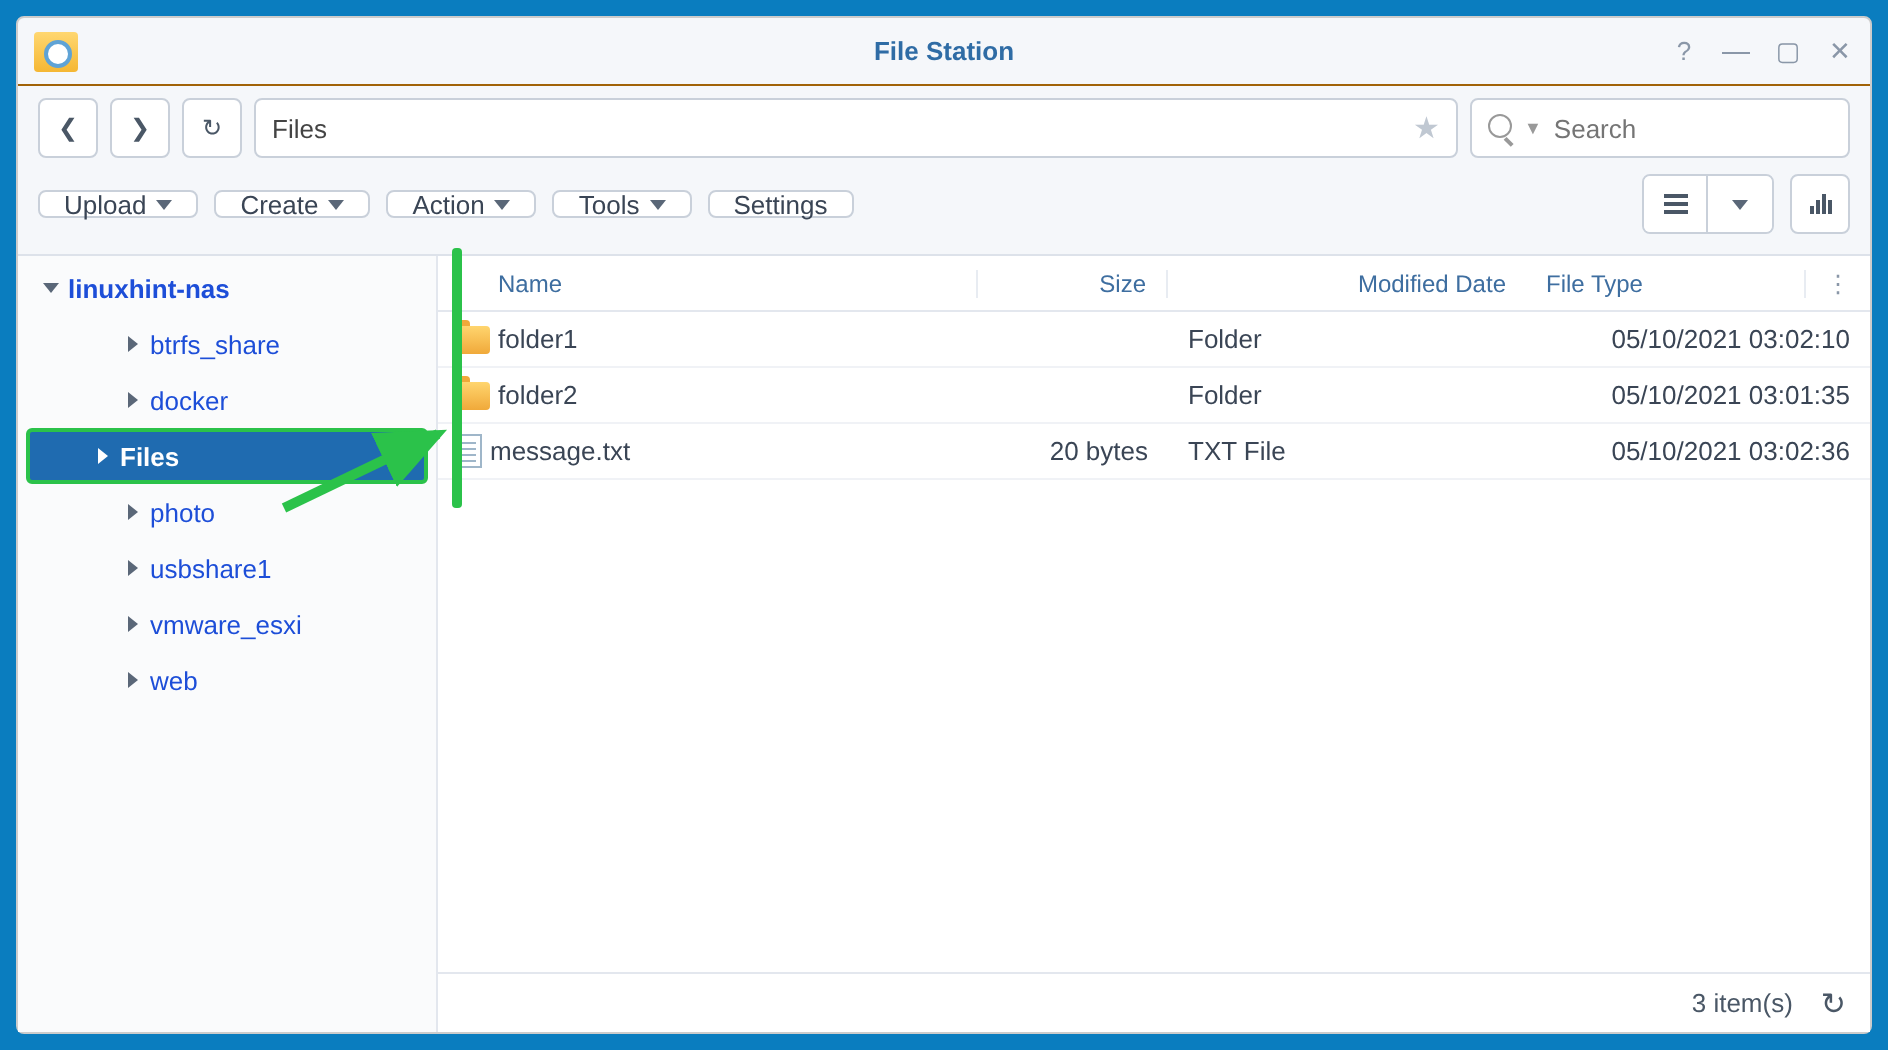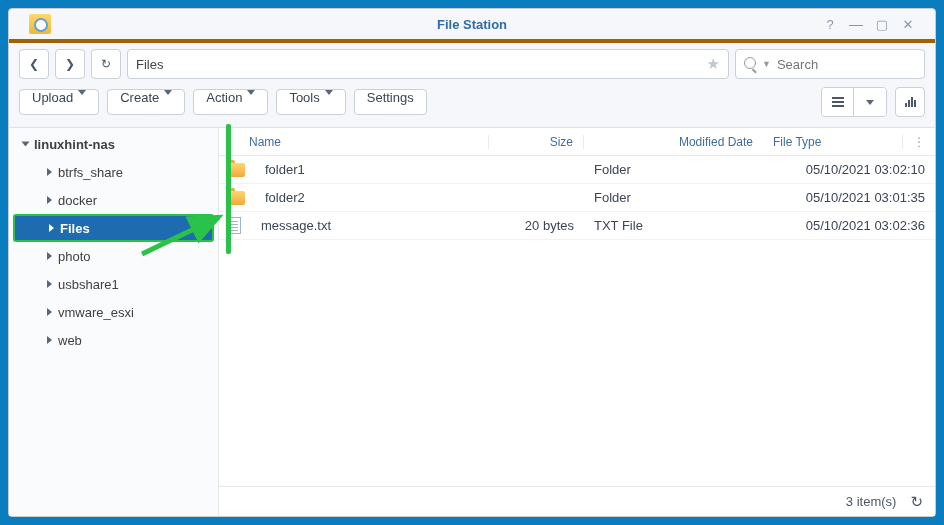--- a/index.html
+++ b/index.html
@@ -1,70 +1,70 @@
 <!DOCTYPE html>
 <html><head>
 <meta charset="utf-8">
 <style>
 * { box-sizing: border-box; margin: 0; padding: 0; font-family: -apple-system, "Segoe UI", Arial, sans-serif; }
 body { background: #0a7dbf; padding: 8px; width: 944px; height: 525px; overflow: hidden; }
 .window { background: #f5f7fa; border: 1px solid #ccc; border-radius: 4px; height: 100%; display: flex; flex-direction: column; position: relative; }
-.titlebar { height: 34px; display: flex; align-items: center; padding: 0 20px; border-bottom: 4px solid #a16207; position: relative; justify-content: flex-end; }
+.titlebar { height: 34px; display: flex; align-items: center; padding: 0 8px; border-bottom: 1px solid #a16207; position: relative; justify-content: flex-end; }
 .app-icon { width: 22px; height: 20px; background: linear-gradient(#ffd770, #f5b733); border-radius: 2px; position: relative; margin-right: 8px; }
 .app-icon::after { content: ""; position: absolute; width: 10px; height: 10px; border: 2px solid #5fa3d6; border-radius: 50%; top: 4px; left: 5px; background: #fff; }
 .title { position: absolute; left: 50%; transform: translateX(-50%); font-weight: bold; color: #2f6ca5; font-size: 13px; }
 .win-controls { margin-left: auto; display: flex; gap: 12px; color: #8a97a8; font-size: 13px; }
 .win-controls span { cursor: pointer; display: inline-block; width: 14px; text-align: center; }
 .min-line { border-top: 1px solid #8a97a8; width: 10px; display: inline-block; vertical-align: middle; }
 
 .toolbar1 { display: flex; align-items: center; padding: 6px 10px; gap: 6px; }
 .sqbtn { width: 30px; height: 30px; border: 1px solid #c9d0da; background: #fff; border-radius: 4px; display: flex; align-items: center; justify-content: center; color: #4a5766; cursor: pointer; font-size: 12px; }
 .pathbox { flex: 1; height: 30px; border: 1px solid #c9d0da; background: #fff; border-radius: 4px; display: flex; align-items: center; padding: 0 8px; color: #444; font-size: 13px; }
 .pathbox .star { margin-left: auto; color: #c0c8d2; font-size: 15px; }
 .searchbox { width: 190px; height: 30px; border: 1px solid #c9d0da; background: #fff; border-radius: 4px; display: flex; align-items: center; padding: 0 8px; color: #999; font-size: 13px; gap: 6px; }
 .searchbox input { border: none; outline: none; flex: 1; font-size: 13px; color: #444; background: transparent; }
 .search-ic::before { content: ""; display: inline-block; width: 10px; height: 10px; border: 1.5px solid #999; border-radius: 50%; }
 .search-ic { position: relative; width: 14px; height: 14px; }
 .search-ic::after { content: ""; position: absolute; width: 5px; height: 1.5px; background: #999; transform: rotate(45deg); bottom: 0; right: -1px; }
 
 .toolbar2 { display: flex; align-items: center; padding: 2px 10px 10px; gap: 8px; }
-.btn { height: 26px; border: 1px solid #c9d0da; background: #fff; border-radius: 4px; display: flex; padding: 0 12px; color: #3a4555; cursor: pointer; font-size: 13px; gap: 5px; }
+.btn { height: 14px; border: 1px solid #c9d0da; background: #fff; border-radius: 4px; display: flex; align-items: center; padding: 0 12px; color: #3a4555; cursor: pointer; font-size: 13px; gap: 5px; }
 .caret-down { width: 0; height: 0; border-left: 4px solid transparent; border-right: 4px solid transparent; border-top: 5px solid #5a6778; }
 .spacer { flex: 1; }
 .viewtoggle { display: flex; border: 1px solid #c9d0da; border-radius: 4px; overflow: hidden; height: 30px; }
 .vt-cell { width: 32px; display: flex; align-items: center; justify-content: center; background: #fff; cursor: pointer; border-right: 1px solid #c9d0da; font-size: 12px; color: #4a5766; }
 .vt-cell:last-child { border-right: none; }
 .lines-ic { display: flex; flex-direction: column; gap: 2px; }
 .lines-ic span { width: 12px; height: 2px; background: #4a5766; display: block; }
 .sort-ic { display: flex; gap: 1px; align-items: flex-end; }
 .sort-ic span { width: 2px; background: #4a5766; display: block; }
 .sort-ic span:nth-child(1){height:4px}.sort-ic span:nth-child(2){height:7px}.sort-ic span:nth-child(3){height:10px}.sort-ic span:nth-child(4){height:7px}
 
 .content { flex: 1; display: flex; border-top: 1px solid #dde2ea; overflow: hidden; }
 .sidebar { width: 210px; border-right: 1px solid #e3e7ee; background: #fafbfc; padding-top: 2px; overflow-y: auto; }
-.tree-item { display: flex; align-items: center; height: 28px; padding-left: 14px; font-size: 13px; color: #404040; cursor: pointer; gap: 6px; }
+.tree-item { display: flex; align-items: center; height: 28px; padding-left: 14px; font-size: 13px; color: #1d4ed8; cursor: pointer; gap: 6px; }
 .tree-item.root { font-weight: bold; }
-.tree-item.child { padding-left: 38px; }
+.tree-item.child { padding-left: 55px; }
 .tree-item.selected { background: #1f6bb0; color: #fff; border: 2px solid #2bc24a; border-radius: 3px; margin: 0 4px; font-weight: bold; padding-left: 34px; }
 .tri { width: 0; height: 0; border-top: 4px solid transparent; border-bottom: 4px solid transparent; border-left: 5px solid #5a6778; }
 .tri.down { transform: rotate(90deg); }
 .tree-item.selected .tri { border-left-color: #fff; }
 
 .filepane { flex: 1; display: flex; flex-direction: column; background: #fff; position: relative; }
 .col-headers { display: flex; height: 28px; border-bottom: 1px solid #e3e7ee; font-size: 12px; color: #3e6ea0; align-items: center; }
 .col { display: flex; align-items: center; padding: 0 10px; border-right: 1px solid #e8ecf2; }
 .col.name { flex: 0 0 270px; padding-left: 30px; }
 .col.size { flex: 0 0 95px; justify-content: flex-end; }
 .col.type { flex: 0 0 140px; }
 .col.date { flex: 1; justify-content: flex-end; border-right: none; }
 .col.menu { flex: 0 0 20px; justify-content: center; color: #8a97a8; border-right: none; }
 .rows { flex: 1; }
 .row { display: flex; height: 28px; border-bottom: 1px solid #f0f2f6; font-size: 13px; color: #3a4555; align-items: center; }
 .cell { padding: 0 10px; }
-.cell.name { flex: 0 0 270px; display: flex; align-items: center; gap: 20px; padding-left: 8px; }
+.cell.name { flex: 0 0 270px; display: flex; align-items: center; gap: 4px; padding-left: 8px; }
 .cell.size { flex: 0 0 95px; text-align: right; }
 .cell.type { flex: 0 0 140px; }
 .cell.date { flex: 1; text-align: right; }
 .folder-ic { width: 18px; height: 14px; background: linear-gradient(#ffd56e,#f0a93a); border-radius: 2px; position: relative; }
 .folder-ic::before { content:""; position:absolute; top:-3px; left:0; width:8px; height:3px; background:#f0a93a; border-radius:2px 2px 0 0; }
 .file-ic { width: 14px; height: 17px; border: 1px solid #9fb6c9; background: #fff; position: relative; }
 .file-ic::before { content:""; position:absolute; top:3px; left:2px; width:8px; height:1px; background:#9fb6c9; box-shadow: 0 3px 0 #9fb6c9, 0 6px 0 #9fb6c9, 0 9px 0 #9fb6c9; }
 
 .statusbar { height: 30px; border-top: 1px solid #e3e7ee; display: flex; align-items: center; justify-content: flex-end; padding: 0 12px; gap: 14px; font-size: 13px; color: #4a5766; }
 .refresh-ic { font-size: 15px; color: #4a5766; cursor: pointer; }

